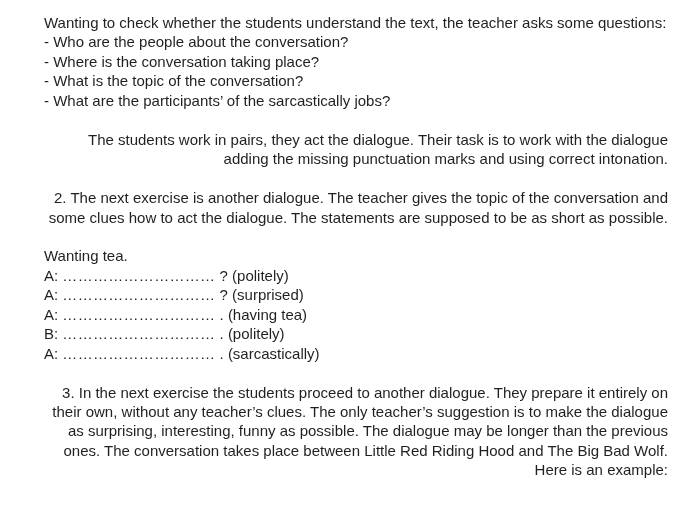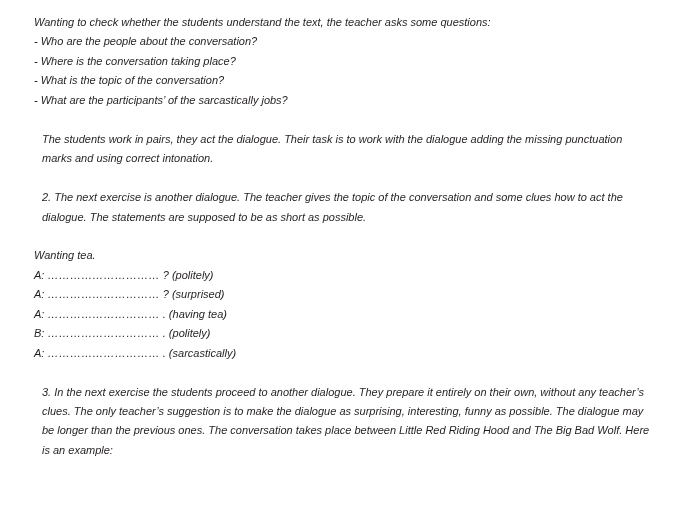--- a/index.html
+++ b/index.html
@@ -9,36 +9,35 @@
   }
   body {
     width: 695px;
     height: 530px;
     overflow: hidden;
     font-family: "Liberation Sans", sans-serif;
     color: #231f20;
   }
   #doc {
     position: absolute;
-    left: 34px;
+    left: 44px;
     top: 13px;
     width: 624px;
-    font-size: 11px;
+    font-size: 15px;
     line-height: 19.45px;
-    font-style: italic;
   }
   .block {
     margin: 0 0 19.45px 0;
   }
   .block.tight {
     margin-bottom: 0;
   }
   .para {
-    margin: 8px;
-    text-align: left;
+    margin: 0;
+    text-align: right;
     white-space: normal;
   }
   .line {
     margin: 0;
     white-space: pre;
   }
   .dlg-label {
     display: inline;
   }
   .leader {

